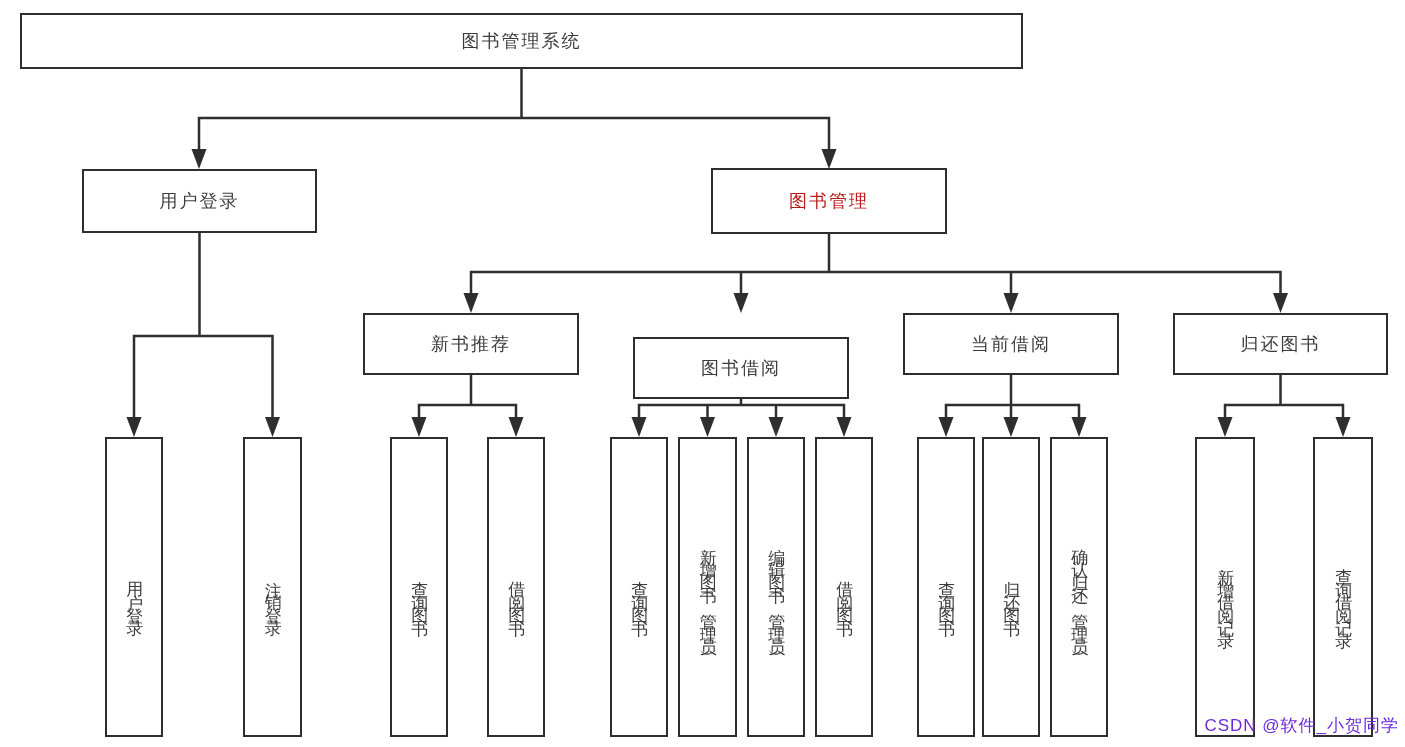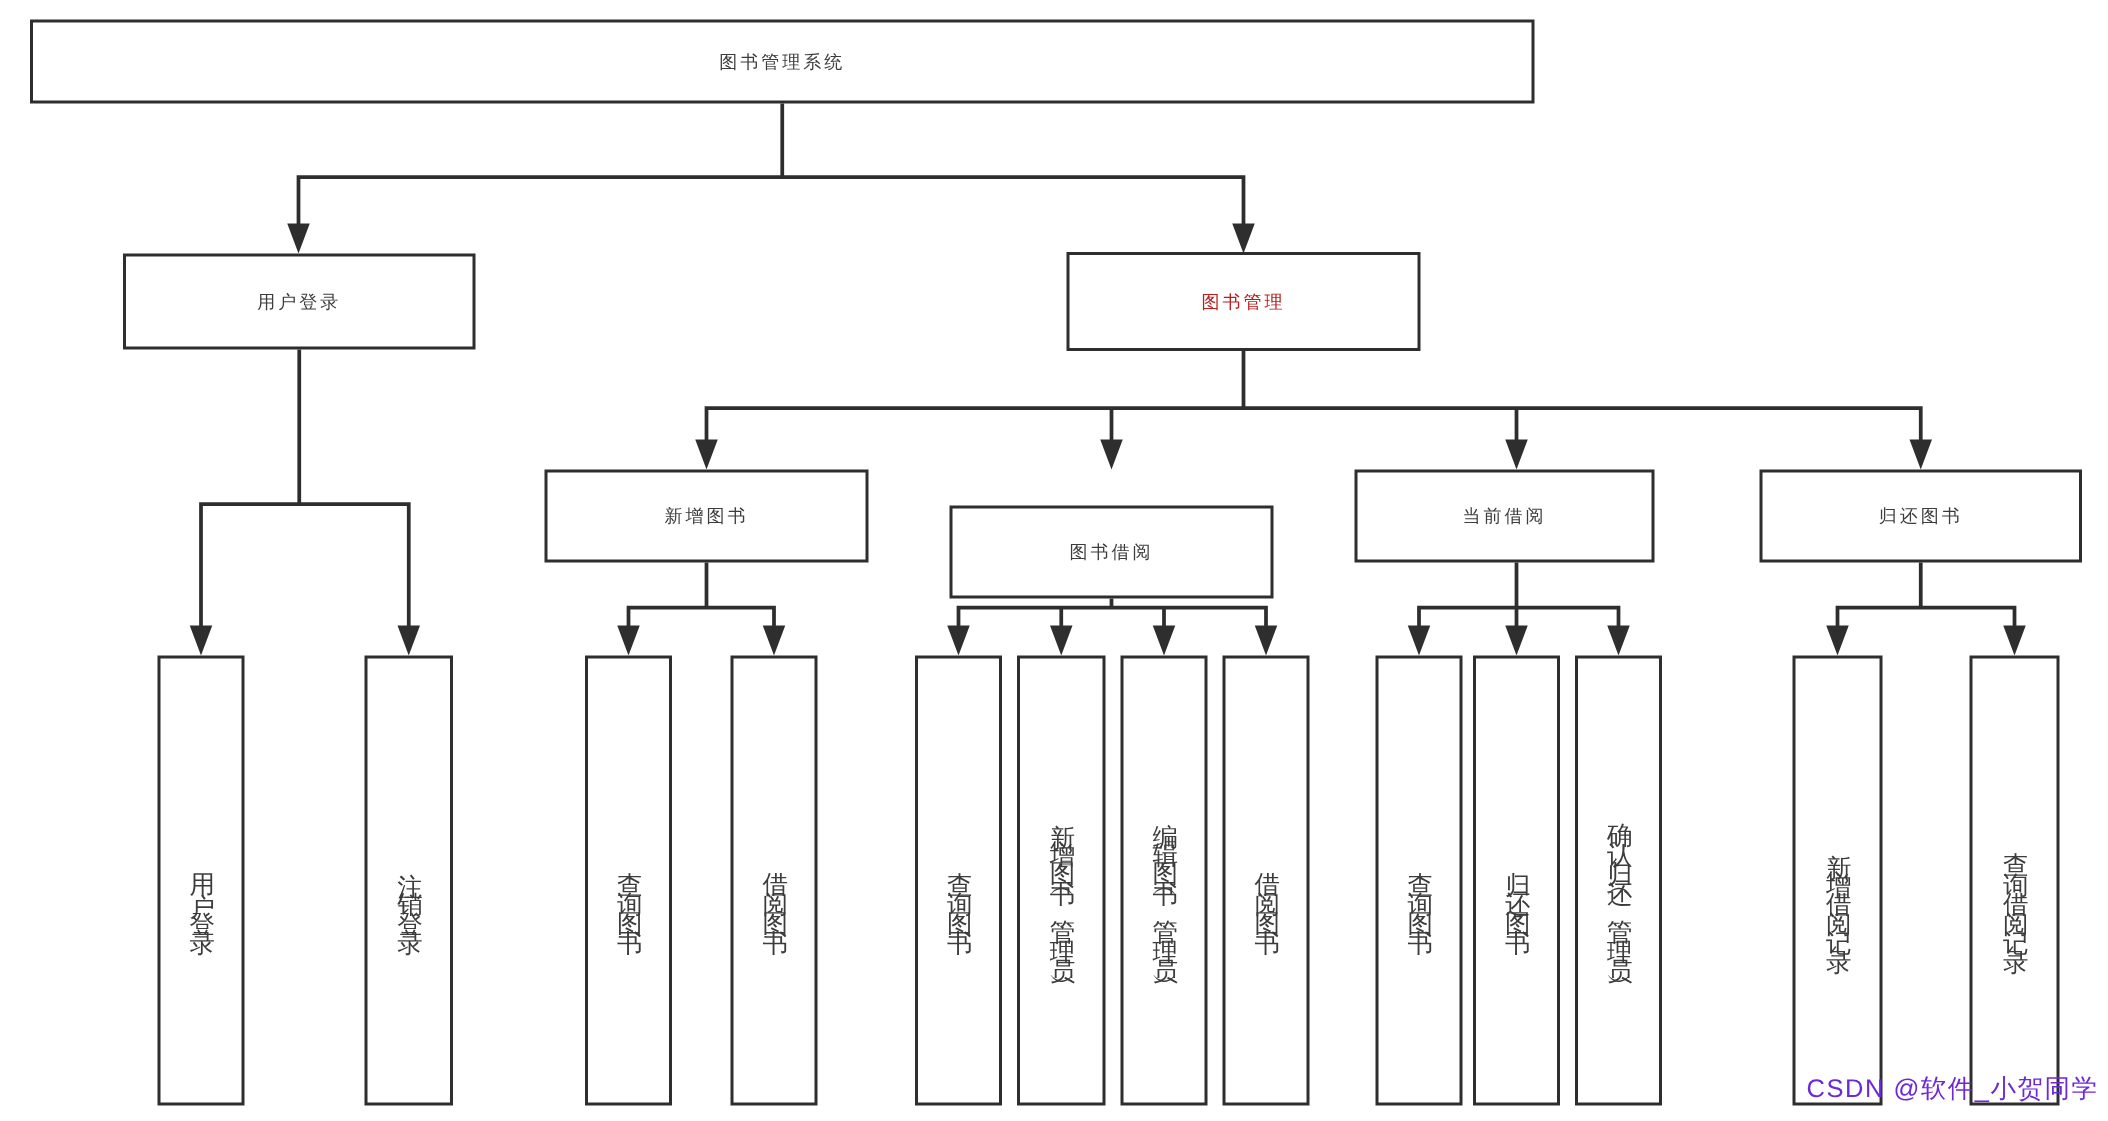--- a/index.html
+++ b/index.html
@@ -21,21 +21,21 @@
     position: absolute;
     box-sizing: border-box;
     border: 2.5px solid #2e2e2e;
     background: #ffffff;
     display: flex;
     align-items: center;
     justify-content: center;
     color: #3c3c3c;
   }
   .node.h .label {
-    font-size: 12px;
+    font-size: 18px;
     letter-spacing: 2px;
     white-space: nowrap;
   }
   .node.v .label {
     font-size: 17px;
     writing-mode: vertical-rl;
     text-orientation: mixed;
     letter-spacing: 13px;
     margin-bottom: -13px;
     line-height: 1.1;
@@ -80,26 +80,26 @@
       <div class="node h" style="left: 20px; top: 13px; width: 1003px; height: 56px; border-color: rgb(46, 46, 46); color: rgb(60, 60, 60);">
         <span class="label">图书管理系统</span>
       </div>
       <div class="node h" style="left: 82px; top: 169px; width: 235px; height: 64px; border-color: rgb(46, 46, 46); color: rgb(60, 60, 60);">
         <span class="label">用户登录</span>
       </div>
       <div class="node h" style="left: 711px; top: 168px; width: 236px; height: 66px; border-color: rgb(46, 46, 46); color: #b91c1c;">
         <span class="label">图书管理</span>
       </div>
       <div class="node h" style="left: 363px; top: 313px; width: 216px; height: 62px; border-color: rgb(46, 46, 46); color: rgb(60, 60, 60);">
-        <span class="label">新增图书</span>
+        <span class="label">新书推荐</span>
       </div>
       <div class="node h" style="left: 633px; top: 313px; width: 216px; height: 62px; border-color: rgb(46, 46, 46); color: rgb(60, 60, 60); margin-top: 24px;">
         <span class="label">图书借阅</span>
       </div>
-      <div class="node h" style="left: 903px; top: 313px; width: 200px; height: 62px; border-color: rgb(46, 46, 46); color: rgb(60, 60, 60);">
+      <div class="node h" style="left: 903px; top: 313px; width: 216px; height: 62px; border-color: rgb(46, 46, 46); color: rgb(60, 60, 60);">
         <span class="label">当前借阅</span>
       </div>
       <div class="node h" style="left: 1173px; top: 313px; width: 215px; height: 62px; border-color: rgb(46, 46, 46); color: rgb(60, 60, 60);">
         <span class="label">归还图书</span>
       </div>
       <div class="node v" style="left: 105px; top: 437px; width: 58px; height: 300px; border-color: rgb(46, 46, 46); color: rgb(60, 60, 60);">
         <span class="label">用户登录</span>
       </div>
       <div class="node v" style="left: 243px; top: 437px; width: 59px; height: 300px; border-color: rgb(46, 46, 46); color: rgb(60, 60, 60);">
         <span class="label">注销登录</span>

